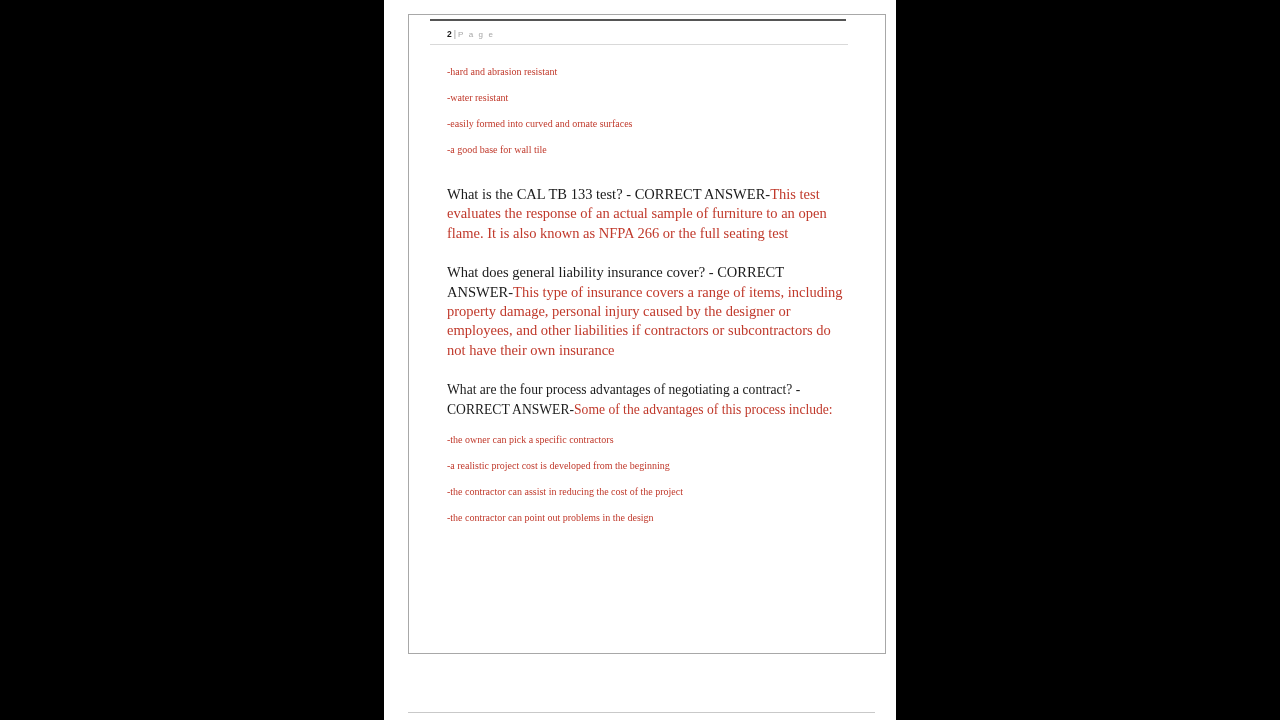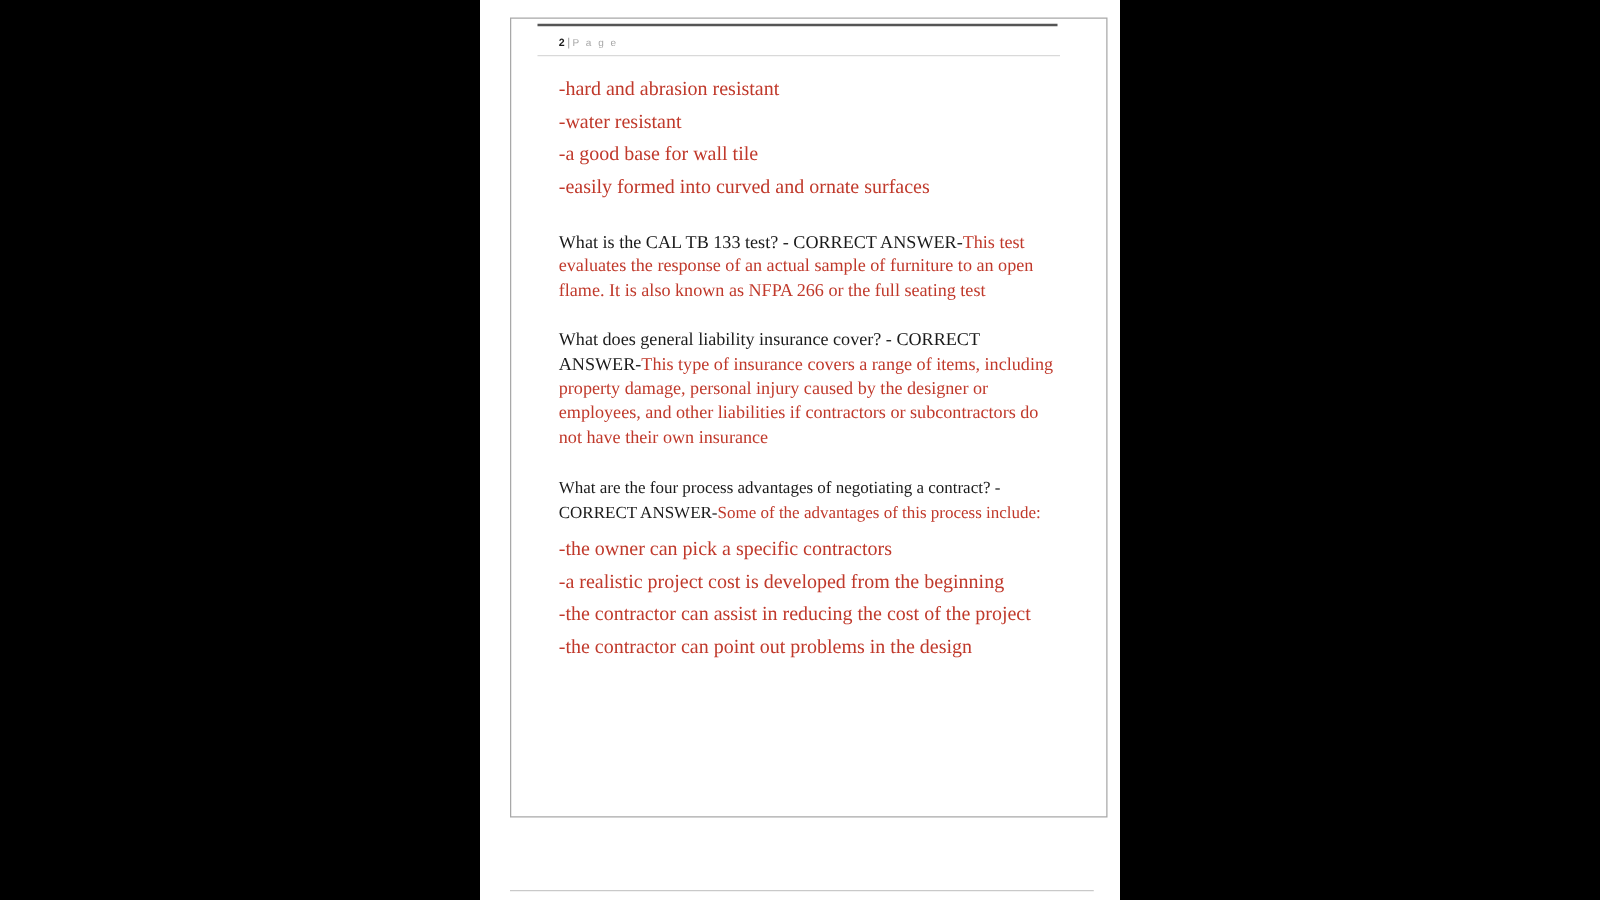--- a/index.html
+++ b/index.html
@@ -102,21 +102,21 @@
   }
 
   
   .content {
     padding-top: 14px;
     color: #1a1a1a;
   }
 
   .bullet-line {
     color: #c0392b;
-    font-size: 16px;
+    font-size: 10px;
     line-height: 26px;
     white-space: nowrap;
   }
 
   .gap-lg { height: 22px; }
   .gap-md { height: 20px; }
   .gap-sm { height: 8px; }
 
   .qa-block {
     font-size: 14.5px;
@@ -163,22 +163,22 @@
 
         <div class="page-header">
           <span class="hdr-num">2</span><span class="hdr-sep">|</span><span class="hdr-word">P a g e</span>
         </div>
         <div class="header-rule-bottom"></div>
 
         <div class="content">
 
           <div class="bullet-line">-hard and abrasion resistant</div>
           <div class="bullet-line">-water resistant</div>
+          <div class="bullet-line">-easily formed into curved and ornate surfaces</div>
           <div class="bullet-line">-a good base for wall tile</div>
-          <div class="bullet-line">-easily formed into curved and ornate surfaces</div>
 
           <div class="gap-lg"></div>
 
           <div class="qa-block"><span class="qst">What is the CAL TB 133 test? - CORRECT ANSWER-</span><span class="ans">This test evaluates the response of an actual sample of furniture to an open flame. It is also known as NFPA 266 or the full seating test</span></div>
 
           <div class="gap-md"></div>
 
           <div class="qa-block"><span class="qst">What does general liability insurance cover? - CORRECT ANSWER-</span><span class="ans">This type of insurance covers a range of items, including property damage, personal injury caused by the designer or employees, and other liabilities if contractors or subcontractors do not have their own insurance</span></div>
 
           <div class="gap-md"></div>

